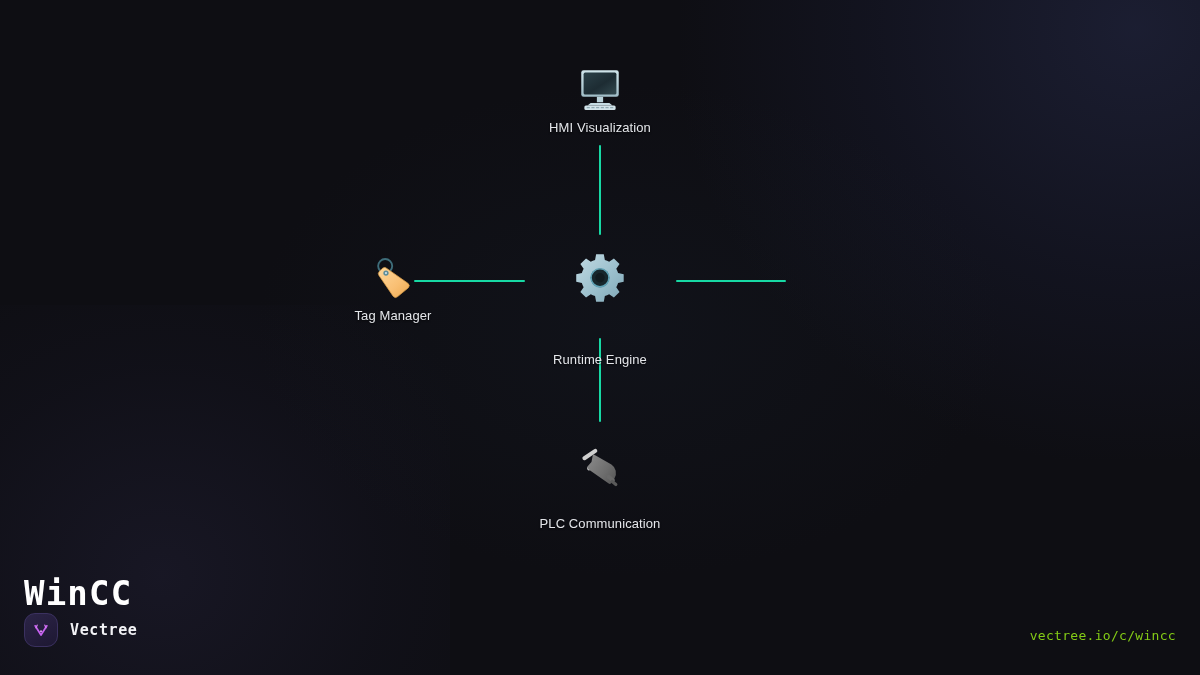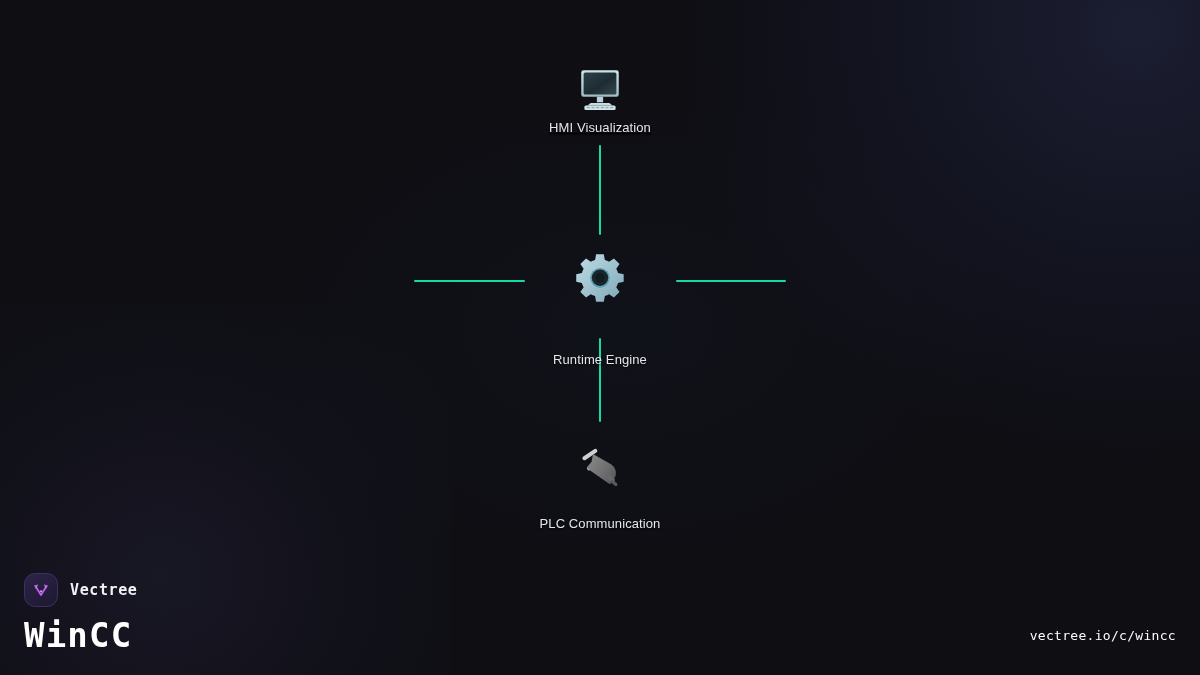--- a/index.html
+++ b/index.html
@@ -122,39 +122,39 @@
     letter-spacing:1.2px;
     line-height:40px;
   }
 
   #footer-url {
     position:absolute;
     right:24px;
     bottom:32px;
     font-family:"DejaVu Sans Mono", monospace;
     font-size:13px;
-    color:#ffffff;
+    color:#84cc16;
     letter-spacing:0.3px;
   }
 </style>
 </head>
 <body>
 
 <div id="bg-glow-topright"></div>
 <div id="bg-glow-bottomleft"></div>
 <div id="bg-glow-center"></div>
 
 <div id="diagram">
 
   <div class="edge vertical" style="left:599px; top:145px;  height:90px;"></div>
   <div class="edge vertical" style="left:599px; top:338px;  height:84px;"></div>
   <div class="edge horizontal" style="left:414px; top:280px;  width:111px;"></div>
   <div class="edge horizontal" style="left:676px; top:280px;  width:110px;"></div>
 
-  <div class="node" style="left:600px; top:62px;text-decoration:underline;">
+  <div class="node" style="left:600px; top:62px;">
     <div class="node-icon">
       <svg class="icon-svg" width="50" height="50" viewBox="0 0 64 64">
         <defs>
           <linearGradient id="scr" x1="0" y1="0" x2="0" y2="1">
             <stop offset="0%" stop-color="#cfe4ea"></stop>
               <stop offset="100%" stop-color="#9fbcc6"></stop>
           </linearGradient>
           <linearGradient id="scrin" x1="0" y1="0" x2="1" y2="1">
             <stop offset="0%" stop-color="#2b4048"></stop>
               <stop offset="55%" stop-color="#1d2c33"></stop>
@@ -172,20 +172,38 @@
           <rect x="27" y="55" width="4" height="1.6"></rect>
             <rect x="33" y="55" width="4" height="1.6"></rect>
           <rect x="39" y="55" width="4" height="1.6"></rect>
             <rect x="45" y="55" width="4" height="1.6"></rect>
         </g>
       </svg>
     </div>
     <div class="node-label">HMI Visualization</div>
   </div>
 
+  <div class="node" style="left:393px; top:250px;">
+    <div class="node-icon">
+      <svg class="icon-svg" width="50" height="50" viewBox="0 0 64 64">
+        <defs>
+          <linearGradient id="tagg" x1="0" y1="0" x2="1" y2="1">
+            <stop offset="0%" stop-color="#ffd79a"></stop>
+              <stop offset="60%" stop-color="#f9bf73"></stop>
+              <stop offset="100%" stop-color="#eba94f"></stop>
+          </linearGradient>
+        </defs>
+        <circle cx="22" cy="18" r="9" fill="none" stroke="#3e6d7a" stroke-width="2.4"></circle>
+        <path d="M24 21 L51 40 a4 4 0 0 1 0.6 5.8 L38 57 a4 4 0 0 1 -5.8 -0.4 L14 30 a4 4 0 0 1 0.4 -5 L19 20.6 a4 4 0 0 1 5 0.4 z" fill="url(#tagg)" stroke="#d79b47" stroke-width="1"></path>
+        <circle cx="23" cy="27" r="3.4" fill="#5f8d99"></circle>
+        <circle cx="23" cy="27" r="1.4" fill="#cfe2e7"></circle>
+      </svg>
+    </div>
+    <div class="node-label">Tag Manager</div>
+  </div>
 
   <div class="node" style="left:600px; top:250px;gap:48px;">
     <div class="node-icon">
       <svg class="icon-svg" width="50" height="50" viewBox="0 0 64 64">
         <defs>
           <linearGradient id="gg" x1="0" y1="0" x2="1" y2="1">
             <stop offset="0%" stop-color="#c2dbe4"></stop>
               <stop offset="55%" stop-color="#9cc0cd"></stop>
               <stop offset="100%" stop-color="#7fa7b6"></stop>
           </linearGradient>
@@ -216,27 +234,27 @@
         <rect x="40" y="47" width="12" height="5" rx="2" fill="#6a6a6a" transform="rotate(40 46 49)"></rect>
         <rect x="45" y="53" width="10" height="4" rx="2" fill="#5a5a5a" transform="rotate(40 50 55)"></rect>
       </svg>
     </div>
     <div class="node-label">PLC Communication</div>
   </div>
 
 </div>
 
 <div id="brand">
+  <div id="page-title">WinCC</div>
   <div id="brand-row">
     <div id="brand-logo">
       <svg width="20" height="20" viewBox="0 0 24 24">
         <path d="M5 7 L12 18 L19 7" fill="none" stroke="#c661f0" stroke-width="2.1" stroke-linecap="round" stroke-linejoin="round"></path>
         <path d="M7.4 6.2 L6.0 9.4" fill="none" stroke="#d77bf5" stroke-width="1.5" stroke-linecap="round"></path>
         <path d="M16.6 6.2 L18.0 9.4" fill="none" stroke="#d77bf5" stroke-width="1.5" stroke-linecap="round"></path>
         <circle cx="12" cy="13.6" r="1.2" fill="#e79bff"></circle>
       </svg>
     </div>
     <div id="brand-name">Vectree</div>
   </div>
-  <div id="page-title">WinCC</div>
 </div>
 
 <div id="footer-url">vectree.io/c/wincc</div>
 
 </body></html>

